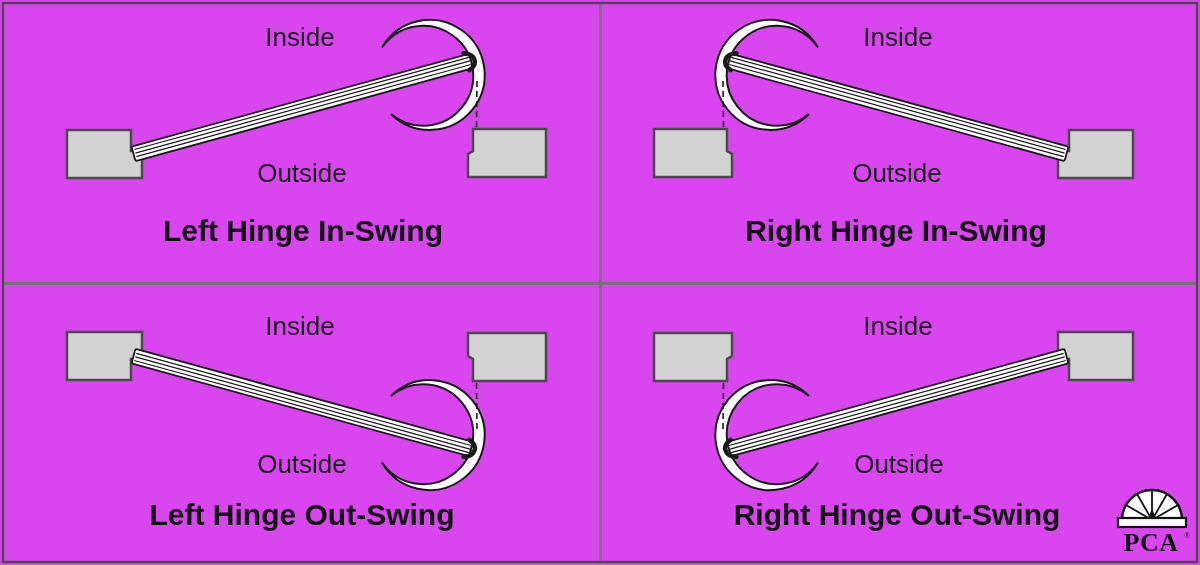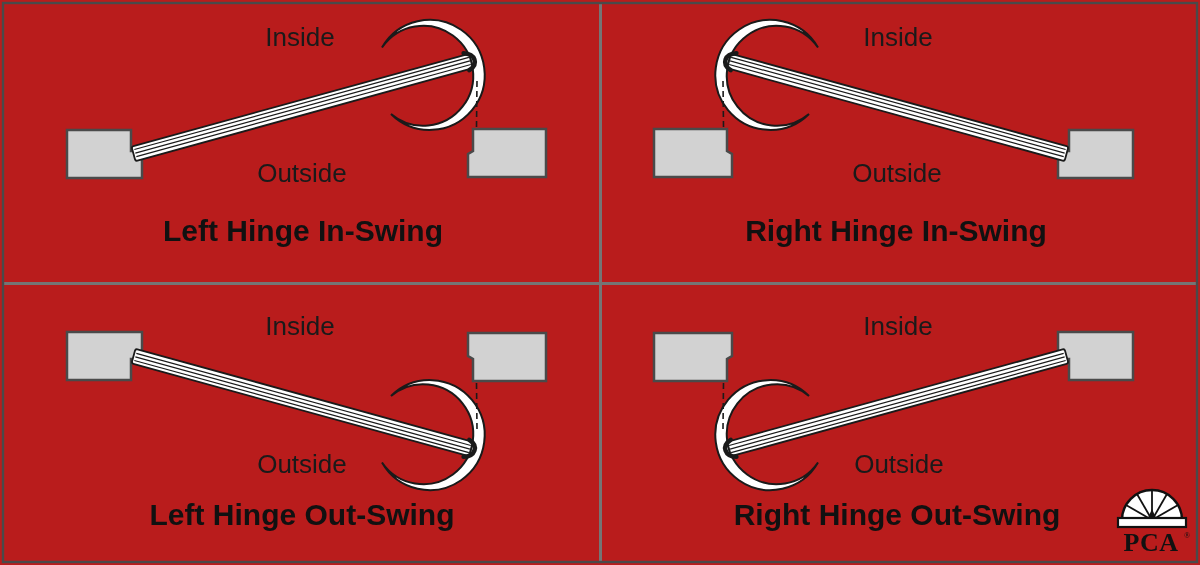--- a/index.html
+++ b/index.html
@@ -1,19 +1,19 @@
 <!DOCTYPE html>
 <html><head>
 <meta charset="utf-8">
 <style>
   html,body{margin:0;padding:0;background:#ffffff;}
   .frame{
     position:relative;
     width:1200px;height:565px;
-    background:#b91c1c;
+    background:#d946ef;
     overflow:hidden;
     font-family:"Liberation Sans", sans-serif;
     text-align:right;
   }
   svg{display:block;}
   text{font-family:"Liberation Sans", sans-serif;}
   .zone-label{font-size:26px;fill:#1a1a1a;}
   .caption{font-size:30px;font-weight:bold;fill:#111111;}
   .logo-text{font-family:"Liberation Serif", serif;font-weight:bold;font-size:26px;fill:#111111;letter-spacing:0.5px;}
   .logo-reg{font-family:"Liberation Serif", serif;font-size:8px;fill:#111111;}

